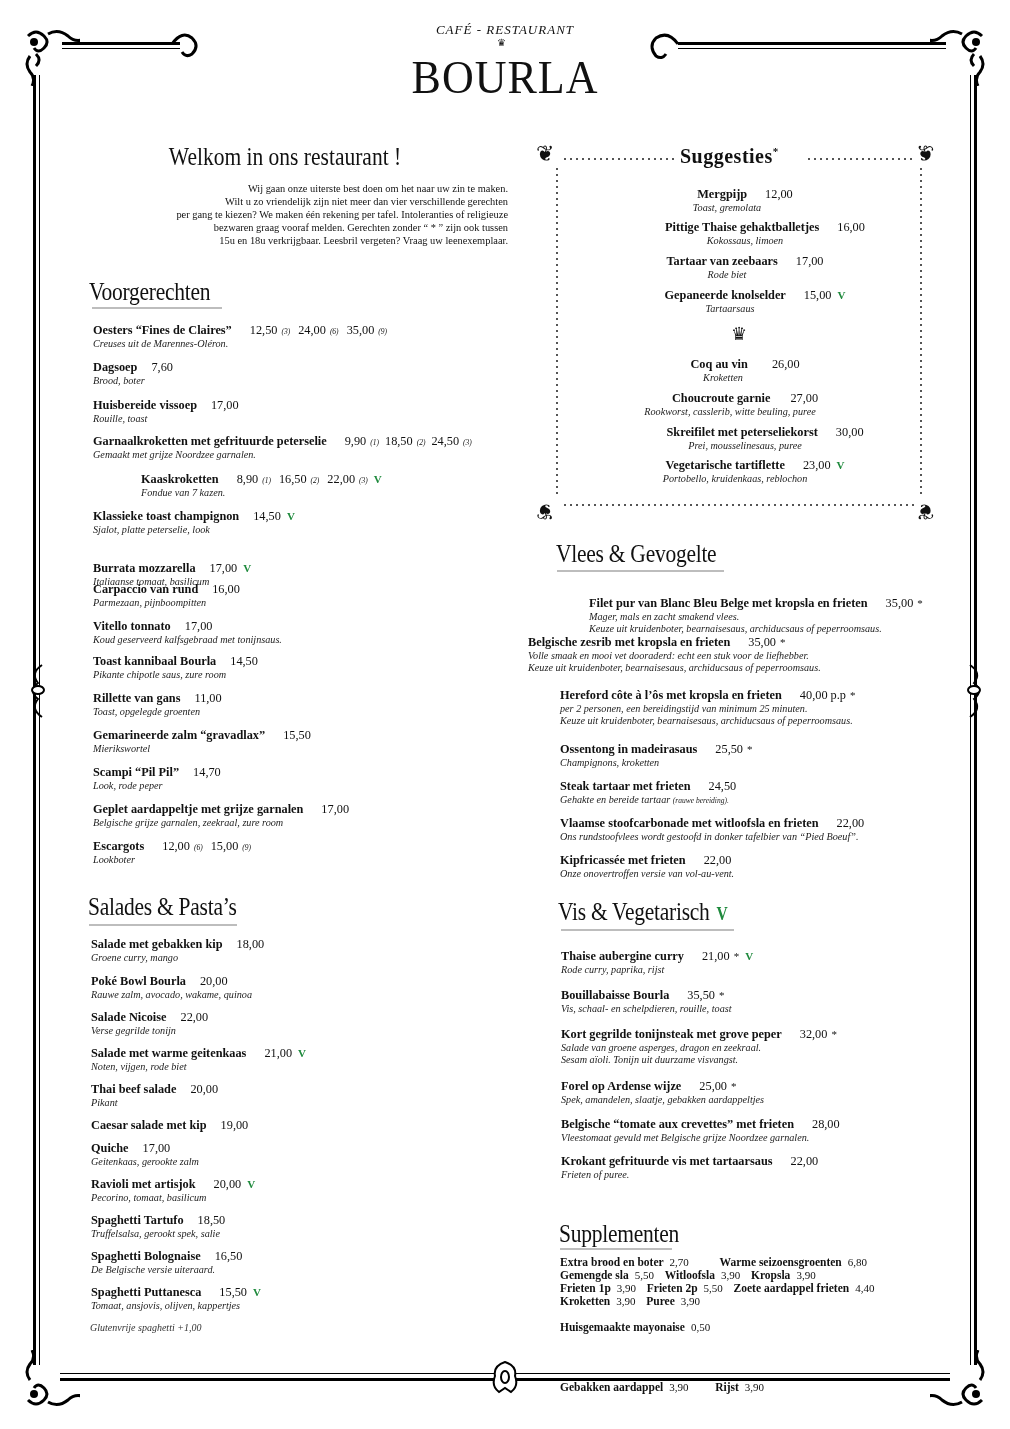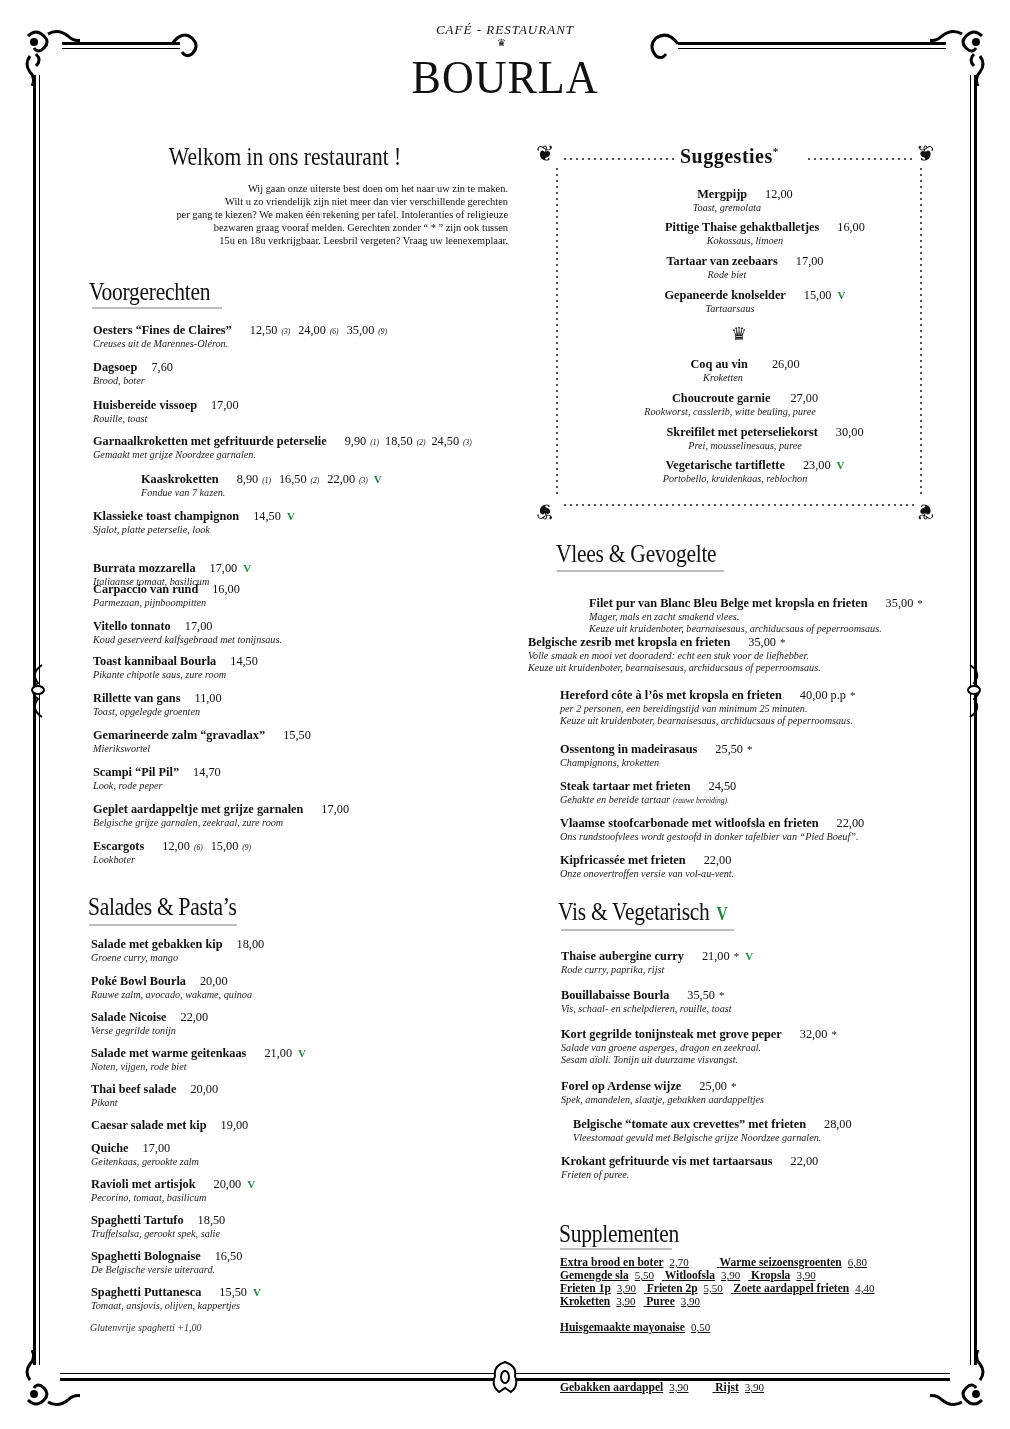--- a/index.html
+++ b/index.html
@@ -47,21 +47,21 @@
     background-size: 6px 6px; }
   .sugg-border-v { position: absolute; width: 6px;
     background-image: radial-gradient(circle, #555 1px, transparent 1.5px);
     background-size: 6px 6px; }
   .sugg-title { position: absolute; left: 680px; top: 145px; font-family: "Liberation Serif", serif;
                 font-weight: bold; font-size: 20px; letter-spacing: 0.5px; }
   .sugg-title sup { font-size: 11px; }
   .fan { position: absolute; font-size: 22px; line-height: 22px; }
   .crown-mid { position: absolute; left: 731px; top: 323px; font-size: 18px; }
 
-  .supp-line { position: absolute; left: 560px; font-size: 11px; white-space: nowrap; text-decoration: underline; }
+  .supp-line { position: absolute; left: 560px; font-size: 11px; white-space: nowrap; }
   .supp-line b { font-size: 11.5px; }
   .supp-line .p { margin-left: 6px; margin-right: 8px; }
   .gluten { position: absolute; left: 90px; top: 1322px; font-style: italic; font-size: 10px; color: #333; }
 </style>
 </head>
 <body>
 
 <div>
 
   <div class="frame-line" style="left:62px;top:42px;width:118px;height:3px;"></div>
@@ -438,21 +438,21 @@
     <span class="star">*</span>
     <span class="desc">Salade van groene asperges, dragon en zeekraal.</span>
     <span class="desc">Sesam aïoli. Tonijn uit duurzame visvangst.</span>
   </div>
   <div class="item" style="left:561px;top:1076px;">
     <span class="name">Forel op Ardense wijze</span>
     <span class="price" style="margin-left:14px">25,00</span>
     <span class="star">*</span>
     <span class="desc">Spek, amandelen, slaatje, gebakken aardappeltjes</span>
   </div>
-  <div class="item" style="left:573px;top:1114px;">
+  <div class="item" style="left:561px;top:1114px;">
     <span class="name">Belgische “tomate aux crevettes” met frieten</span>
     <span class="price" style="margin-left:14px">28,00</span>
     <span class="desc">Vleestomaat gevuld met Belgische grijze Noordzee garnalen.</span>
   </div>
   <div class="item" style="left:561px;top:1151px;">
     <span class="name">Krokant gefrituurde vis met tartaarsaus</span>
     <span class="price" style="margin-left:14px">22,00</span>
     <span class="desc">Frieten of puree.</span>
   </div>
 </div>

